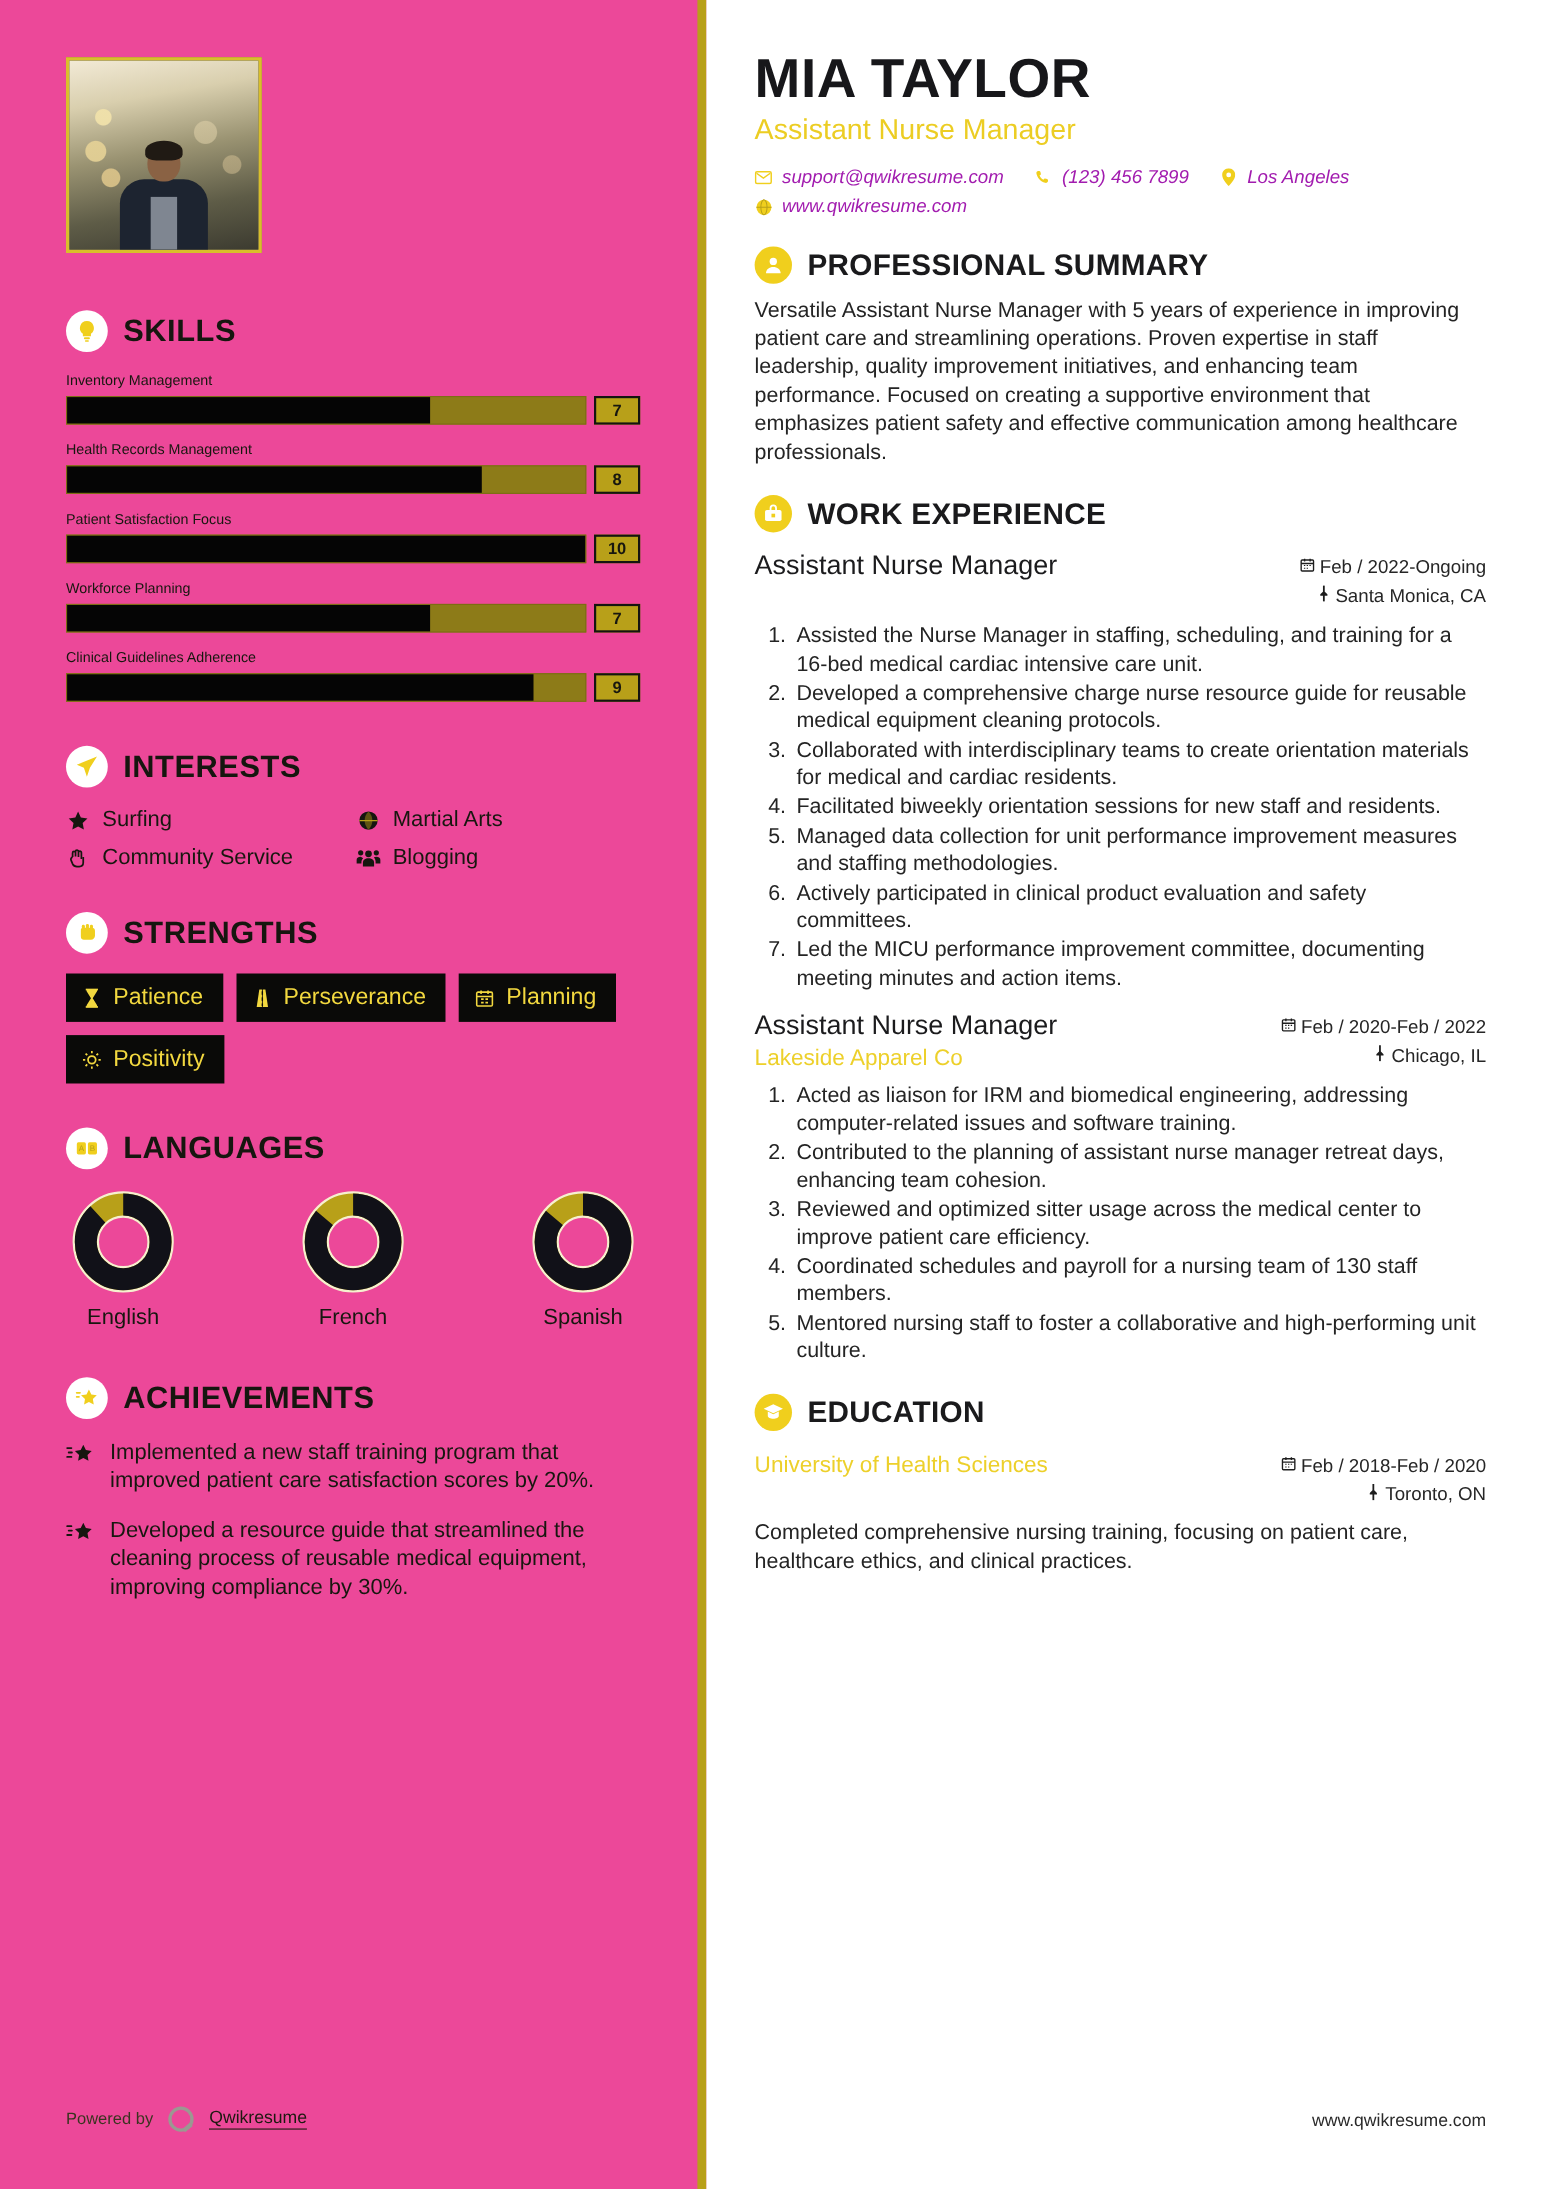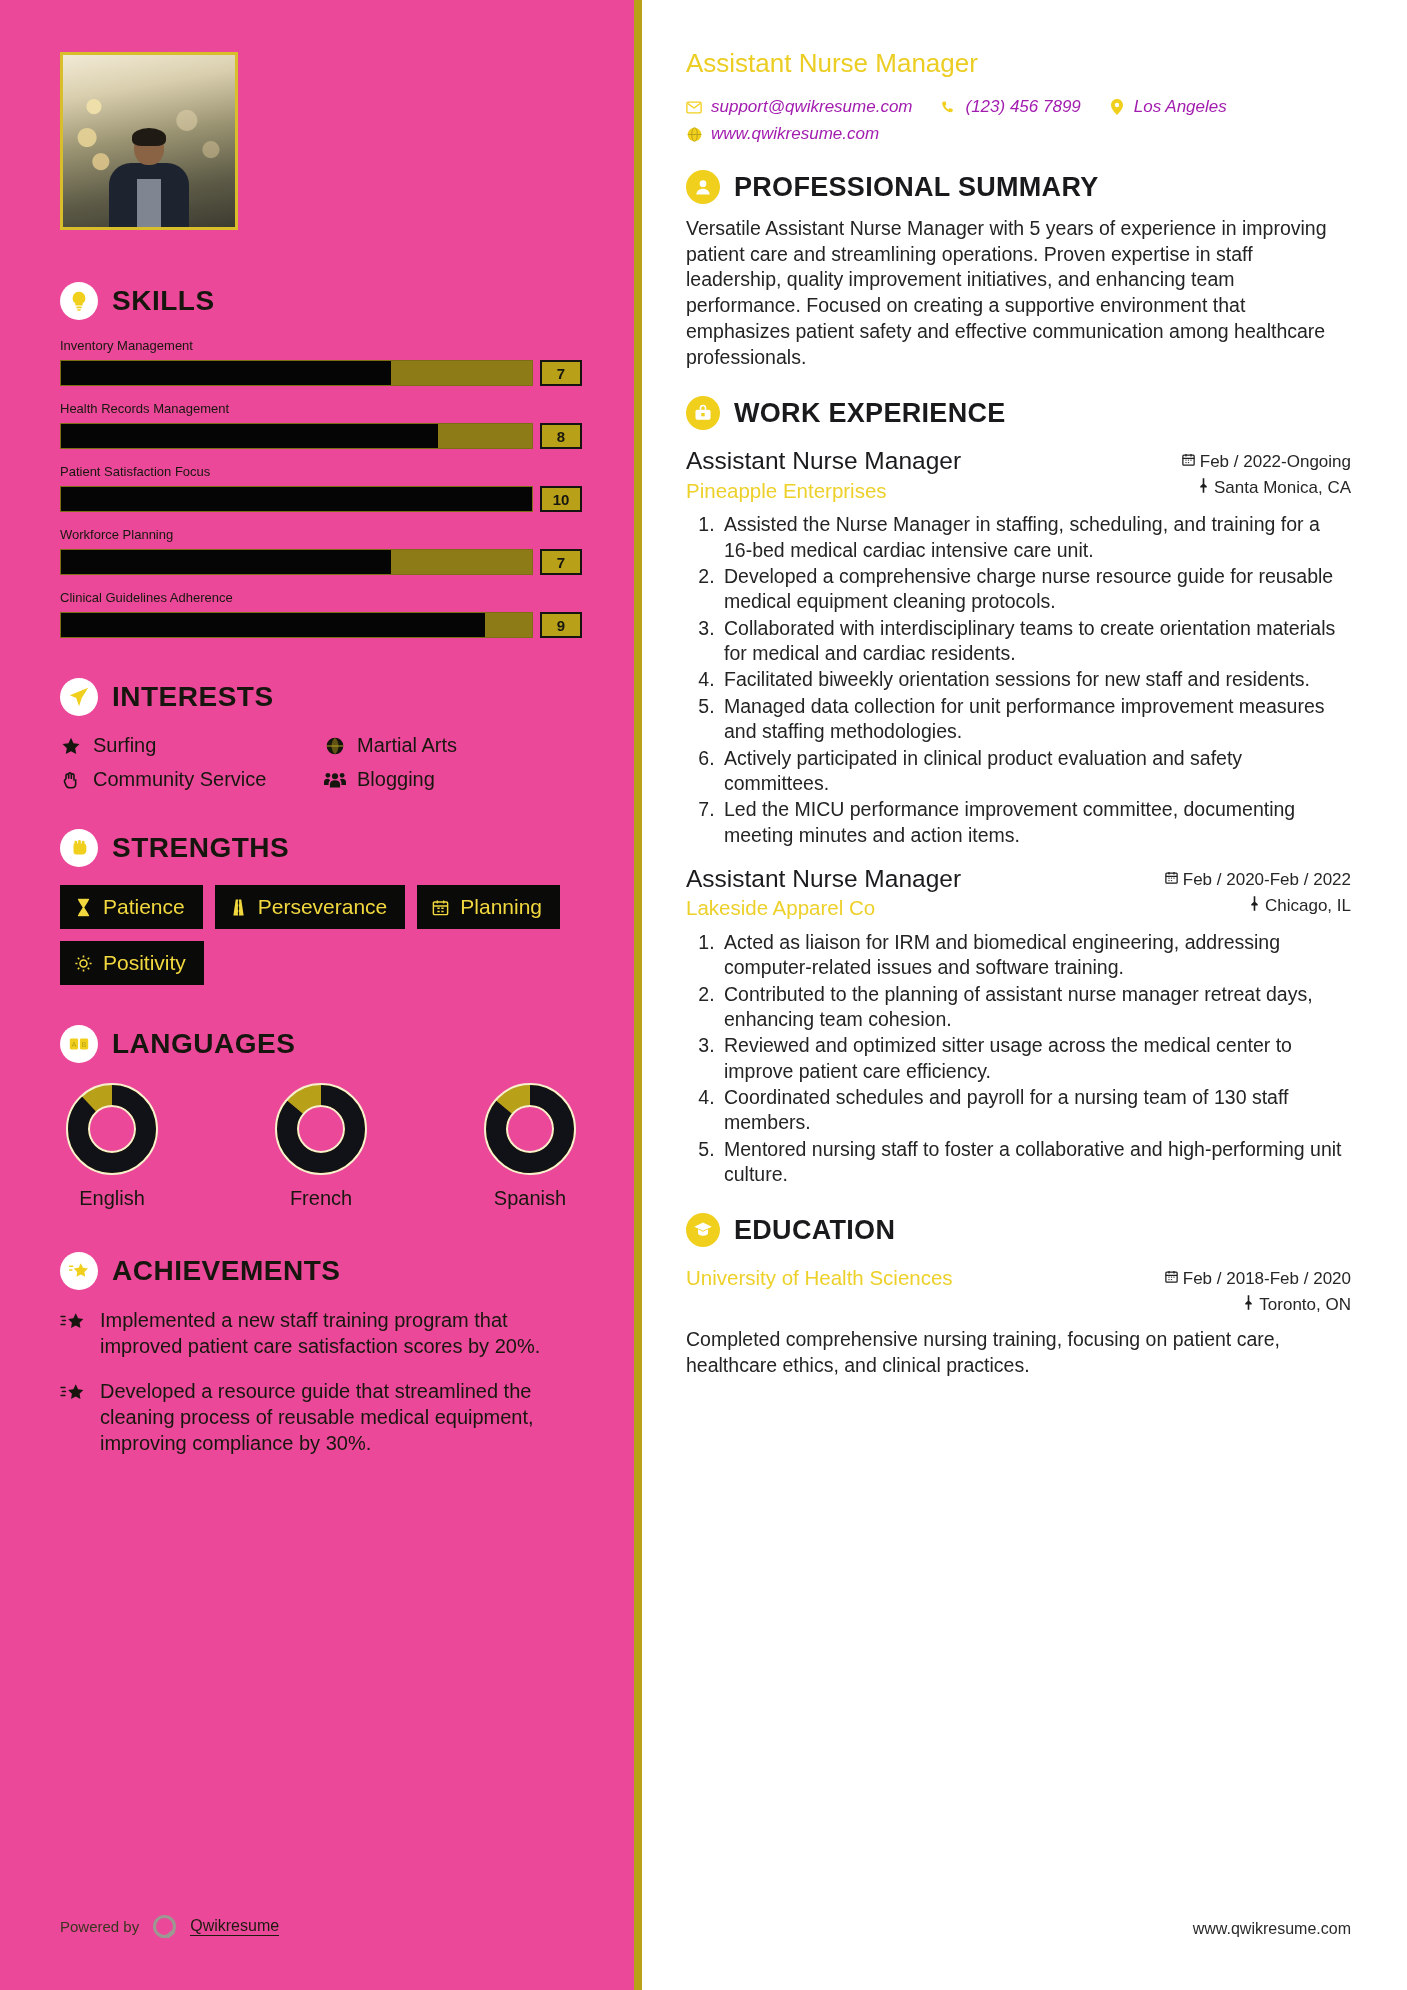--- a/index.html
+++ b/index.html
@@ -552,20 +552,21 @@
       <span class="pw-label">Powered by</span>
       <span class="qw-mark"></span>
       <span class="qw-name">Qwikresume</span>
     </div>
 
     <div id="sidebar-edge"></div>
   </aside>
 
   <main id="main">
 
+    <h1 id="name">MIA TAYLOR</h1>
     <div id="role">Assistant Nurse Manager</div>
 
     <div class="contact-line">
       <span class="contact-item">
         <span class="ci">
           <svg width="16" height="13" viewBox="0 0 18 14">
               <rect x="1" y="1" width="16" height="12" rx="1.5" fill="none" stroke="#f0cf1d" stroke-width="1.5"></rect>
               <path d="M2 2.5l7 5 7-5" fill="none" stroke="#f0cf1d" stroke-width="1.5"></path>
             </svg>
         </span>
@@ -624,21 +625,20 @@
               <rect x="10" y="12" width="4" height="4" fill="#f0cf1d"></rect>
             </svg>
         </span>
         <span class="msec-title">WORK EXPERIENCE</span>
       </div>
       <div id="jobs-list">
           <div class="job">
             <div class="job-top">
               <div class="job-left">
                 <div class="job-title">Assistant Nurse Manager</div>
-                <div class="job-org">Pineapple Enterprises</div>
               </div>
               <div class="job-right">
                 <div class="job-meta">
                   <span><svg width="15" height="15" viewBox="0 0 24 24" fill="none" stroke="#1d1d1d" stroke-width="2">
                       <rect x="3" y="5" width="18" height="16" rx="1.5"></rect>
                       <path d="M3 10h18M8 3v4M16 3v4"></path>
                       <path d="M7 13h2M11 13h2M15 13h2M7 17h2M11 17h2" stroke-width="1.6"></path>
                     </svg></span>
                   <span>Feb / 2022-Ongoing</span>
                 </div>

